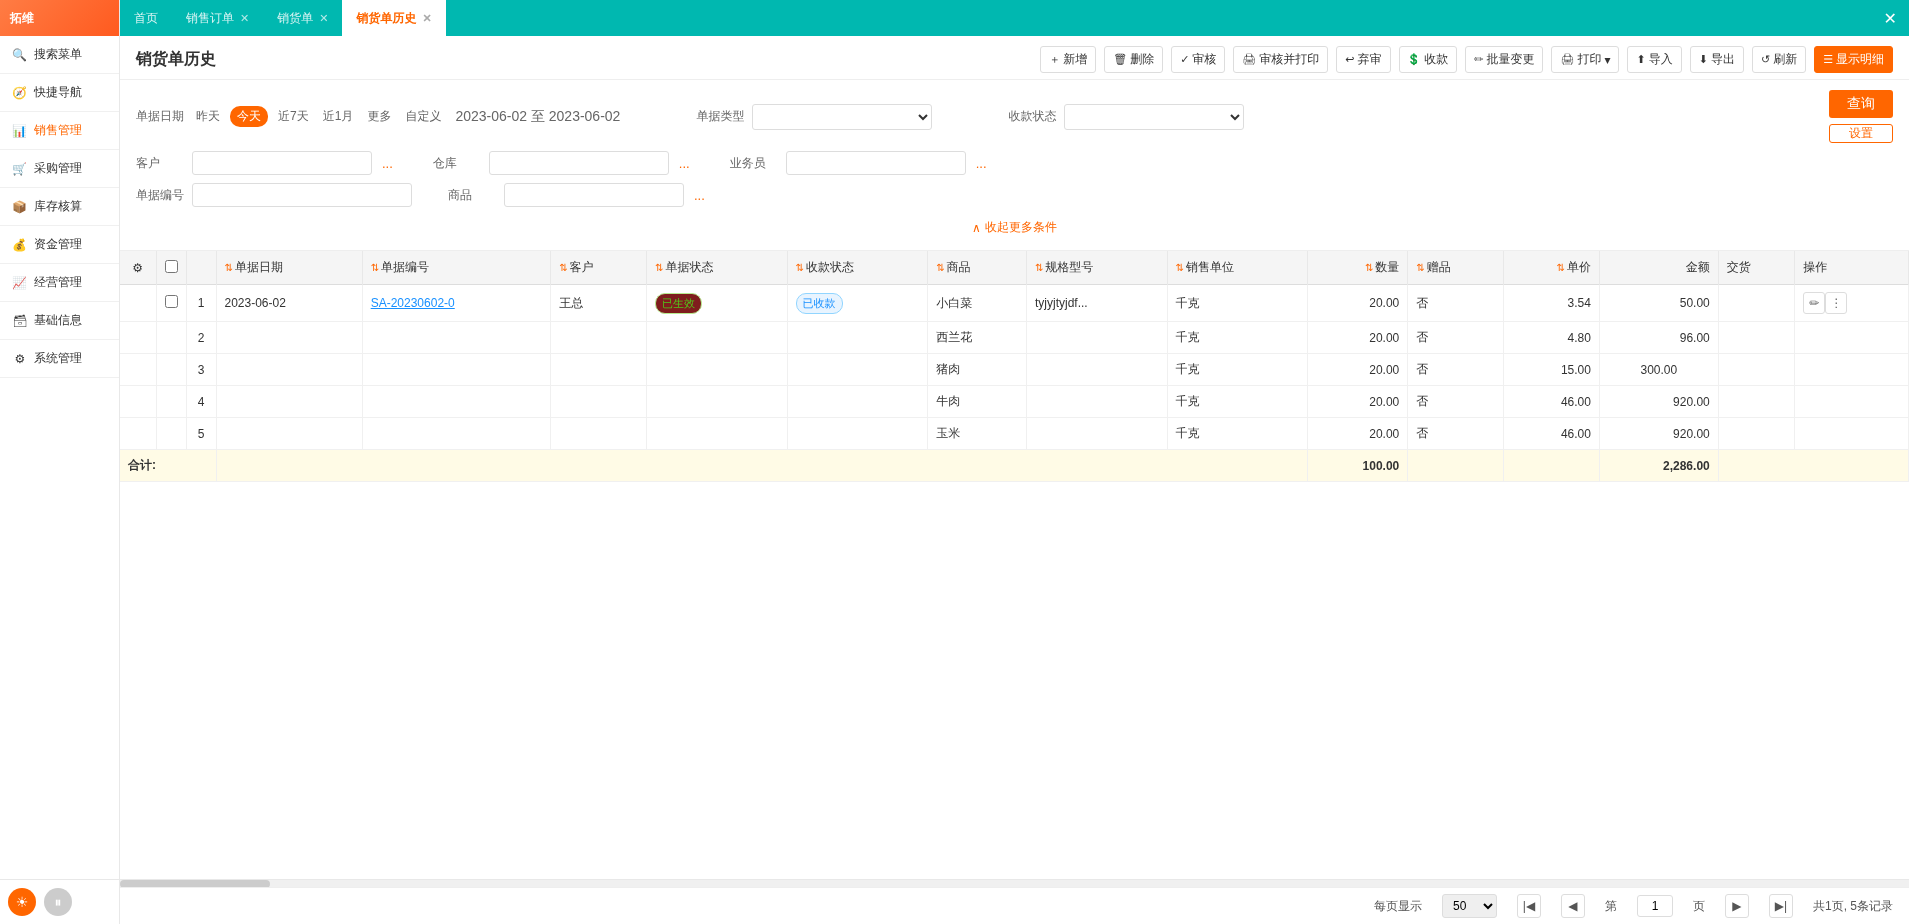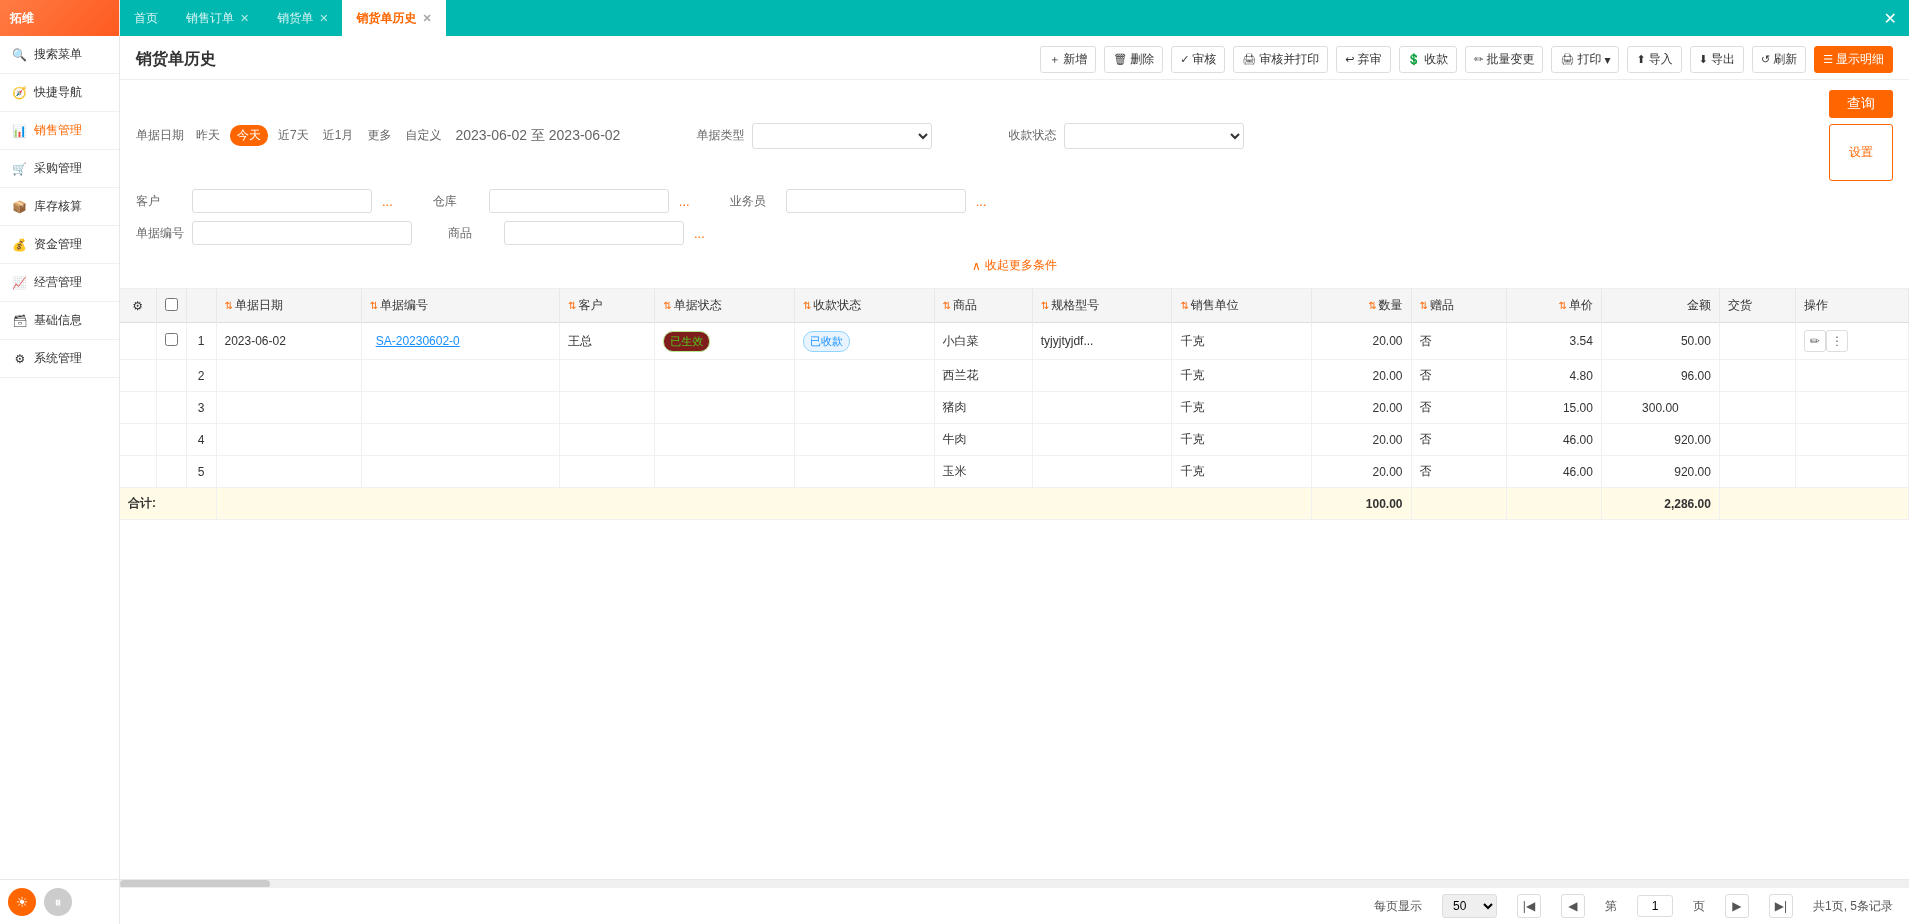--- a/index.html
+++ b/index.html
@@ -179,21 +179,21 @@
       border-radius: 3px;
       padding: 5px 18px;
       cursor: pointer;
       font-size: 14px;
     }
     .settings-btn {
       background: white;
       color: #ff6600;
       border: 1px solid #ff6600;
       border-radius: 3px;
-      padding: 19px 14px;
+      padding: 0 14px;
       cursor: pointer;
       font-size: 12px;
     }
 
     
     .table-area {
       flex: 1;
       overflow: auto;
       background: #fff;
       margin: 0;
@@ -229,21 +229,21 @@
       white-space: nowrap;
     }
     .badge {
       display: inline-block;
       padding: 2px 6px;
       border-radius: 10px;
       font-size: 11px;
     }
     .badge-green { background: #7f1d1d; color: #52c41a; border: 1px solid #b7eb8f; }
     .badge-blue { background: #e8f4ff; color: #1890ff; border: 1px solid #91d5ff; font-family: Liberation Mono, monospace; }
-    .link-text { color: #1890ff; cursor: pointer; text-decoration: underline; margin-left: 6px; }
+    .link-text { color: #1890ff; cursor: pointer; text-decoration: underline; }
     .action-btn {
       display: inline-flex;
       align-items: center;
       justify-content: center;
       width: 22px; height: 22px;
       border: 1px solid #ddd;
       border-radius: 3px;
       cursor: pointer;
       color: #666;
       background: white;

